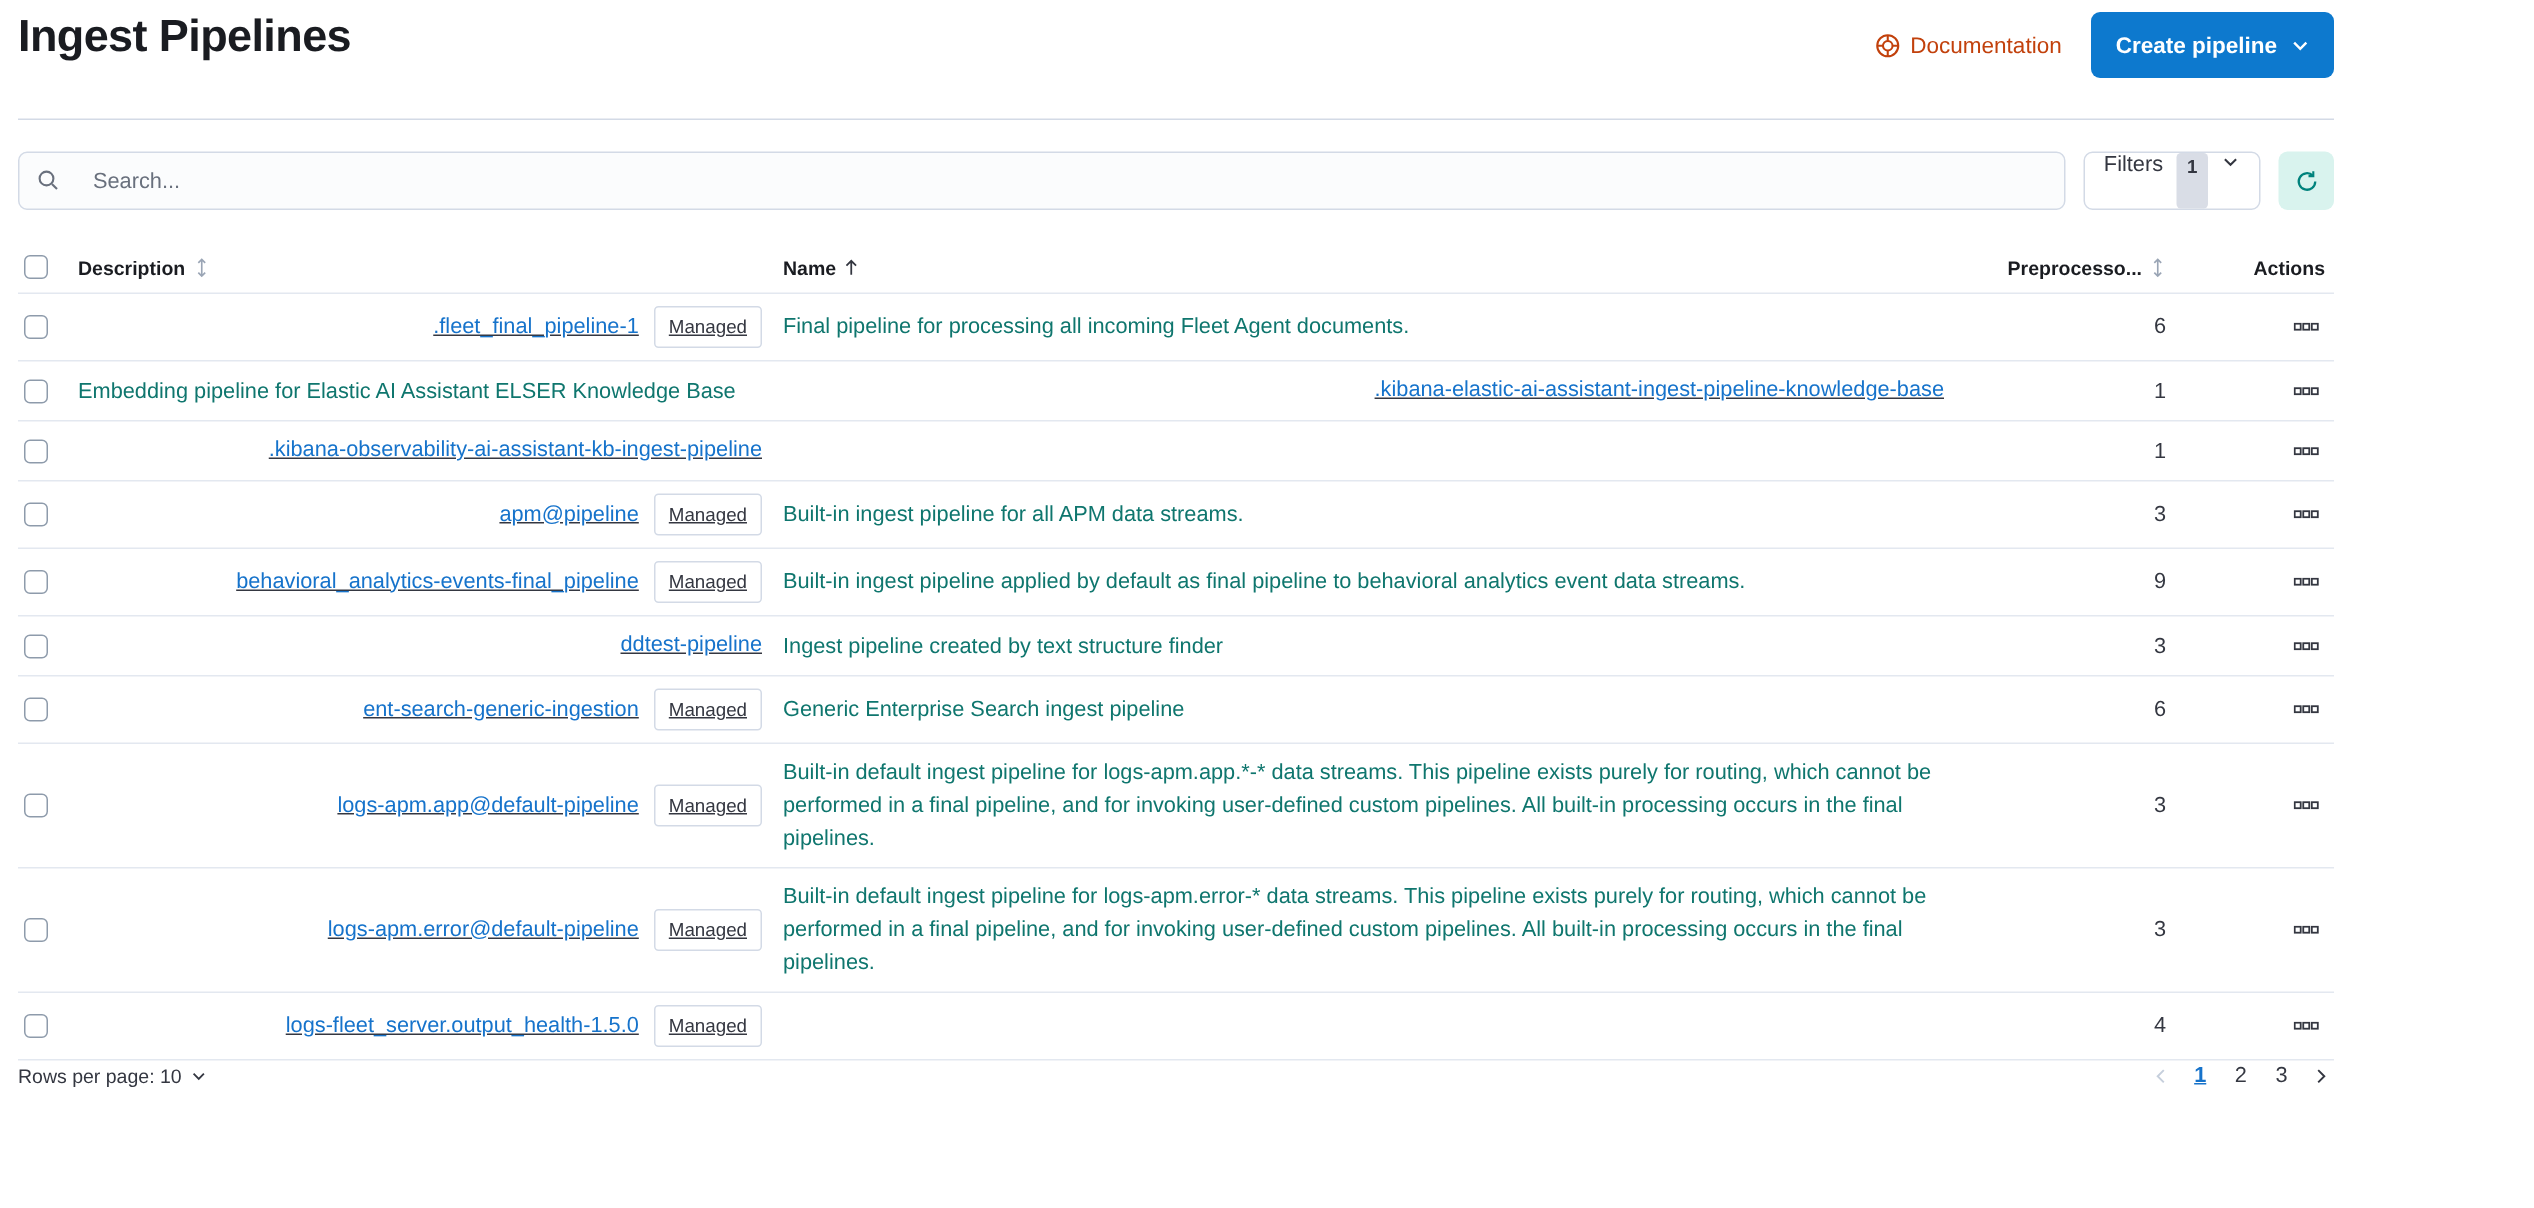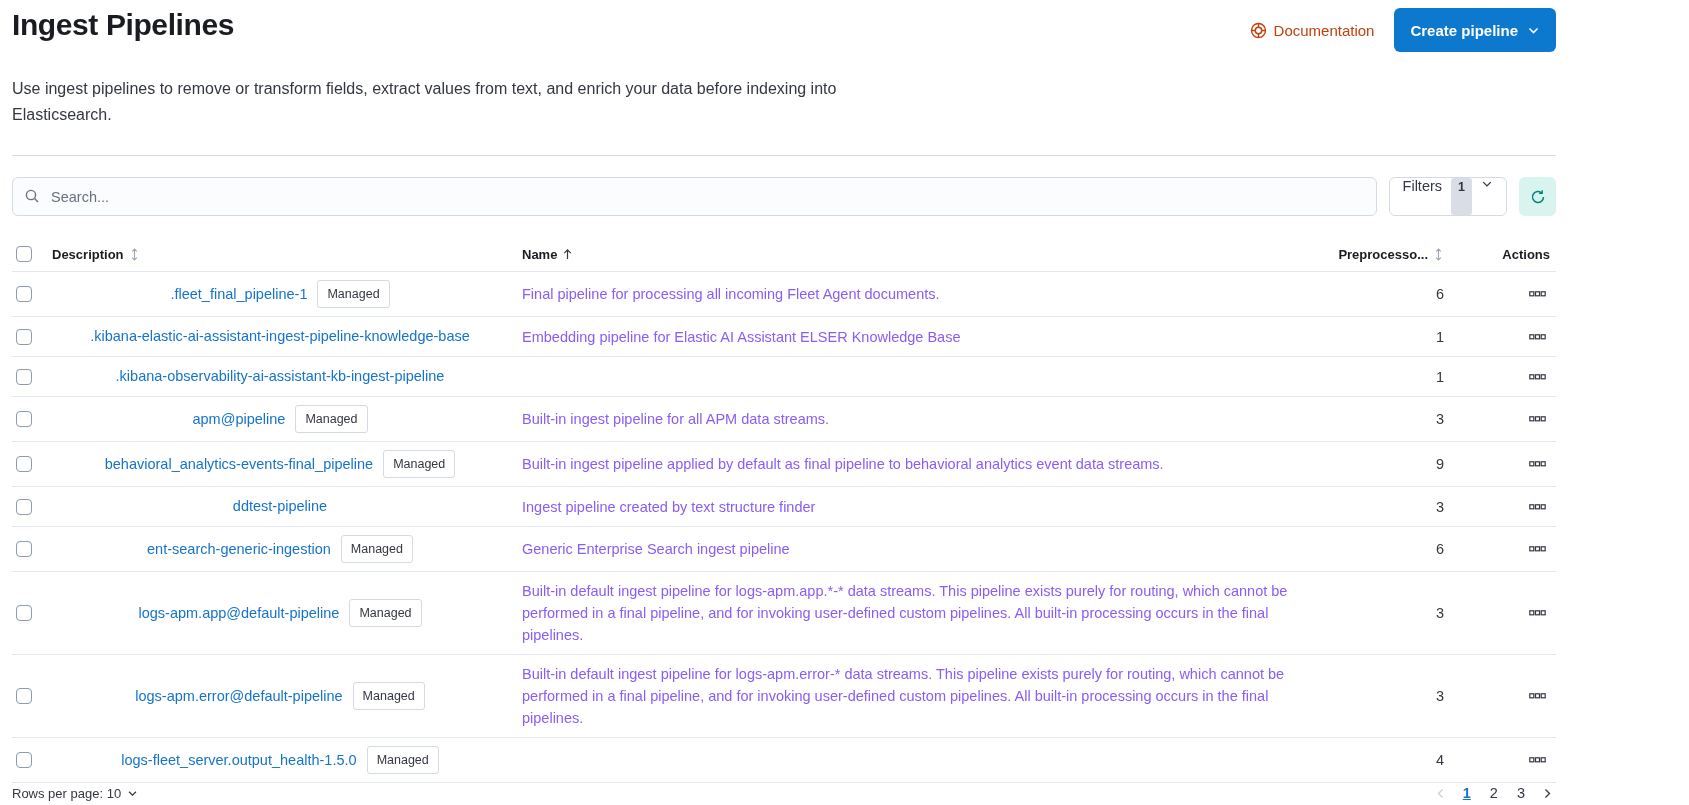--- a/index.html
+++ b/index.html
@@ -26,21 +26,21 @@
   .page-subtitle { margin-top:24px; font-size:16px; line-height:26px; max-width:838px; color:#343741; }
 
   .rule { border:none; border-top:1px solid #d3dae6; margin:27px 0 0 0; width:1544px; }
 
   
   .toolbar { display:flex; gap:12px; margin-top:21px; align-items:center; }
   .search-wrap { position:relative; flex:1; }
   .search-wrap svg { position:absolute; left:12px; top:11px; width:16px; height:16px; color:#69707d; }
   .search-input {
     width:100%; height:39px; background:#fbfcfd; border:1px solid #d3dae6; border-radius:6px;
-    padding:0 12px 0 38px; font-size:14.5px; color:#343741; font-family:inherit;
+    padding:0 12px 0 49px; font-size:14.5px; color:#343741; font-family:inherit;
   }
   .search-input::placeholder { color:#69707d; }
   .filters-btn {
     display:flex; gap:9px; height:39px; padding:0 13px;
     background:#fff; border:1px solid #d3dae6; border-radius:6px; cursor:pointer;
     font-size:14.5px; color:#343741; font-family:inherit; font-weight:500;
   }
   .filters-count { background:#d9dde6; border-radius:3px; font-size:12.5px; font-weight:600; padding:2px 7px; color:#343741; }
   .filters-btn svg { width:12px; height:12px; }
   .refresh-btn {
@@ -56,28 +56,28 @@
   .th { font-size:13px; font-weight:700; color:#1a1c21; display:flex; align-items:center; gap:5px; }
   .th svg { width:11px; height:13px; }
   .sortable-icon { color:#9aa5b5; }
   .sort-asc-icon { color:#343741; }
   .th.num, .td.num { justify-content:flex-end; text-align:right; padding-right:14px; }
   .th.actions-h, .td.actions-c { justify-content:flex-end; padding-right:6px; }
 
   .row { border-bottom:1px solid #e3e8f0; padding:8px 0; min-height:39px; }
   .cell-check { display:flex; align-items:center; padding-left:4px; }
   .checkbox { width:16px; height:16px; border:1px solid #8e9bab; border-radius:4px; background:#fff; cursor:pointer; }
-  .name-cell { display:flex; justify-content:center; align-items:center; gap:10px; padding-right:14px; }
+  .name-cell { display:flex; justify-content:flex-end; align-items:center; gap:10px; padding-right:14px;text-decoration:underline; }
   .pipeline-link { color:#1673cb; cursor:pointer; line-height:23px; word-break:break-word; }
   .badge {
     border:1px solid #d3dae6; border-radius:3px; background:#fff; color:#343741;
     font-size:12.5px; font-weight:500; padding:6px 9px; white-space:nowrap; flex:none;
   }
   .badge:empty { display:none; }
-  .td.desc { font-size:14.5px; line-height:22px; color:#8b5cf6; padding-right:20px; display:block; }
+  .td.desc { font-size:14.5px; line-height:22px; color:#0f766e; padding-right:20px; display:block; }
   .td { display:flex; align-items:center; font-size:14.5px; }
   .actions-btn { background:none; border:none; cursor:pointer; padding:4px; display:flex; }
   .actions-btn svg { width:17px; height:6px; color:#343741; }
 
   
   .table-footer { display:flex; justify-content:space-between; align-items:center; margin-top:0; }
   .rows-per-page { display:flex; align-items:center; gap:6px; font-size:13px; color:#343741; cursor:pointer; }
   .rows-per-page svg { width:11px; height:11px; }
   .pagination { display:flex; align-items:center; gap:9px; }
   .page-btn {
@@ -108,21 +108,20 @@
       </a>
       <button class="btn-primary">
         <span>Create pipeline</span>
         <svg viewBox="0 0 16 16" fill="none" stroke="currentColor" stroke-width="2">
             <path d="M3 5.5l5 5 5-5"></path>
           </svg>
       </button>
     </div>
   </div>
 
-  <p class="page-subtitle">Use ingest pipelines to remove or transform fields, extract values from text, and enrich your data before indexing into Elasticsearch.</p>
 
   <hr class="rule">
 
   <div class="toolbar">
     <div class="search-wrap">
       <svg viewBox="0 0 16 16" fill="none" stroke="currentColor" stroke-width="1.4">
         <circle cx="7" cy="7" r="4.6"></circle>
           <path d="M10.6 10.6L14 14"></path>
       </svg>
       <input class="search-input" type="text" placeholder="Search..." style="">
@@ -188,25 +187,25 @@
               <rect x="12.2" y="0.8" width="4" height="4"></rect>
             </svg>
         </button>
       </div>
     </div>
 
     <div class="tr row">
       <div class="cell-check">
           <span class="checkbox"></span>
         </div>
+      <div class="td desc">Embedding pipeline for Elastic AI Assistant ELSER Knowledge Base</div>
       <div class="td name-cell">
         <a class="pipeline-link">.kibana-elastic-ai-assistant-ingest-pipeline-knowledge-base</a>
 
       </div>
-      <div class="td desc">Embedding pipeline for Elastic AI Assistant ELSER Knowledge Base</div>
       <div class="td num">1</div>
       <div class="td actions-c">
         <button class="actions-btn">
           <svg viewBox="0 0 17 6" fill="none" stroke="currentColor" stroke-width="1.2">
               <rect x="0.8" y="0.8" width="4" height="4"></rect>
               <rect x="6.5" y="0.8" width="4" height="4"></rect>
               <rect x="12.2" y="0.8" width="4" height="4"></rect>
             </svg>
         </button>
       </div>

